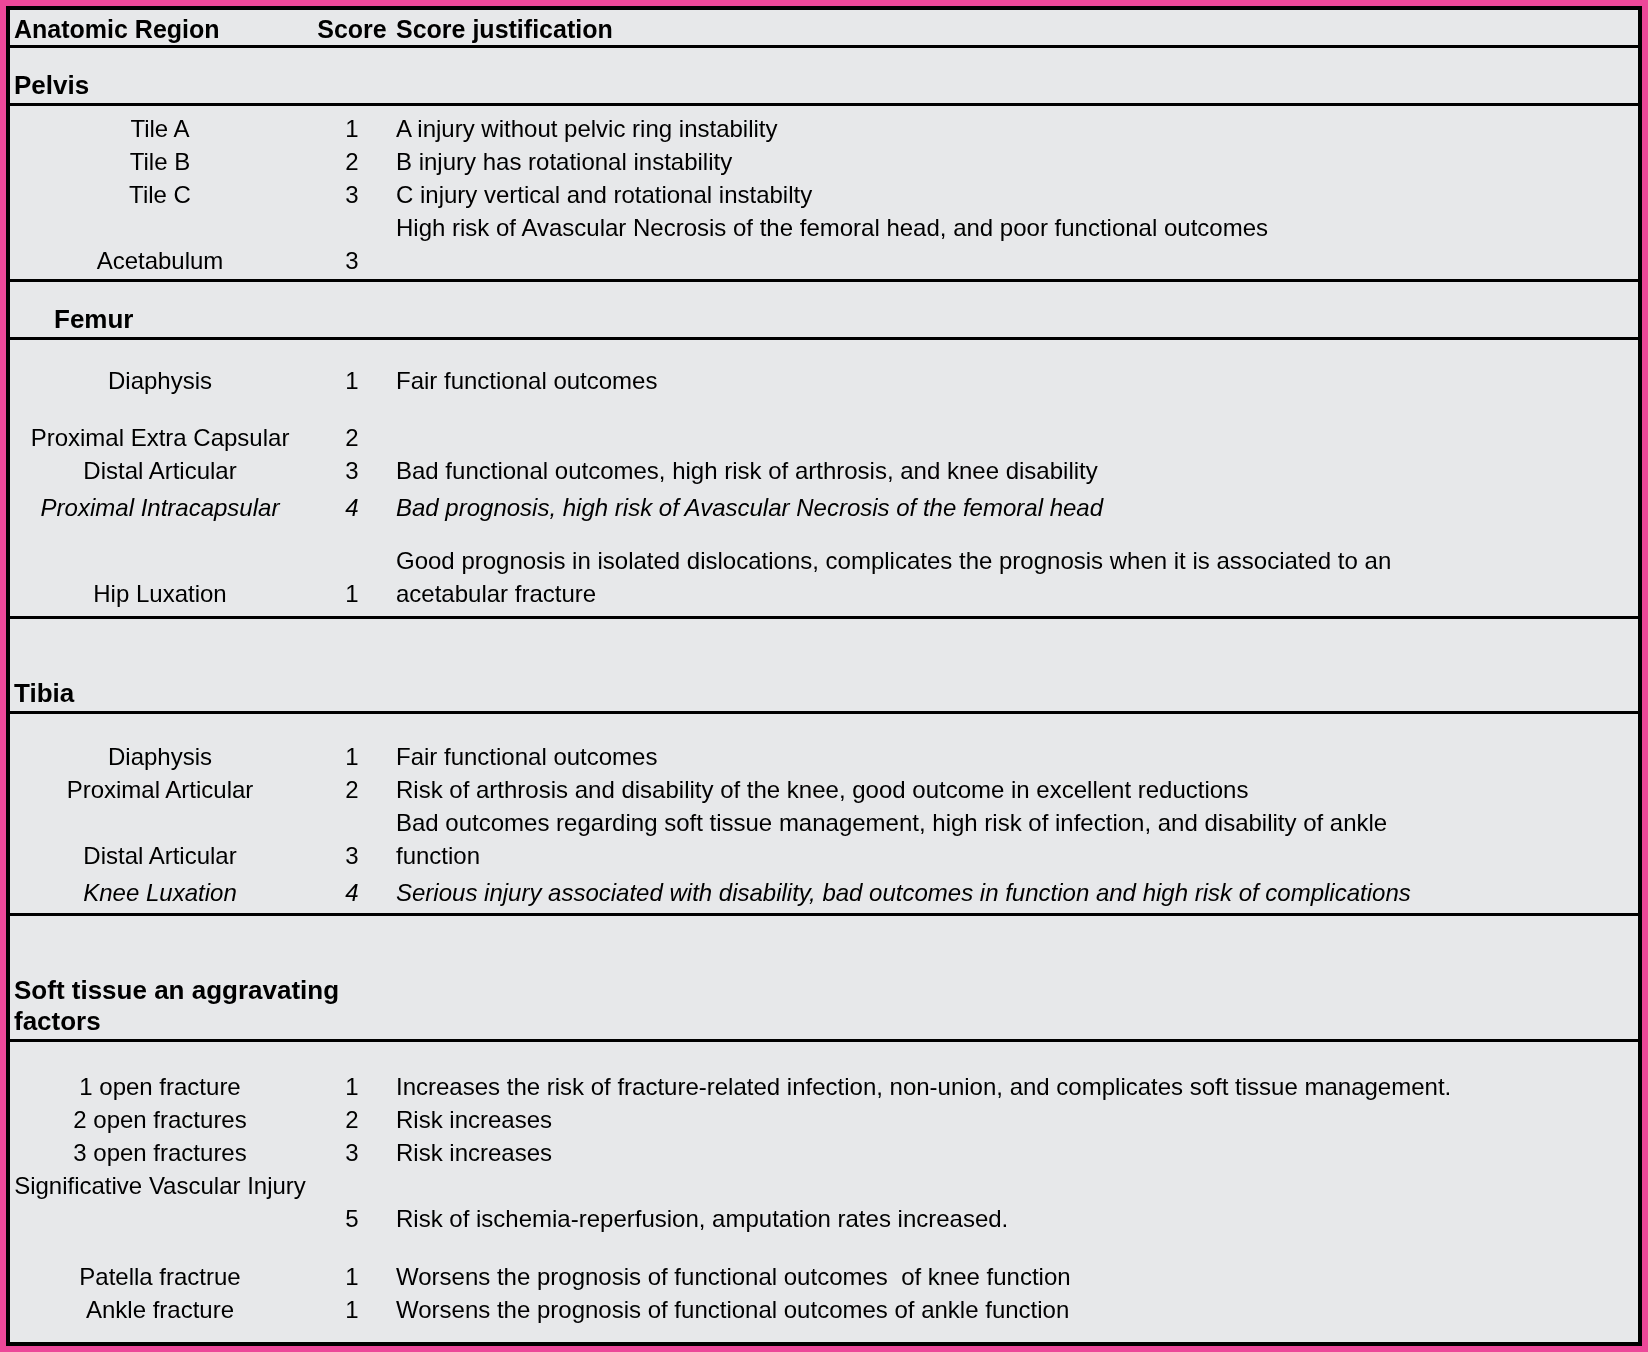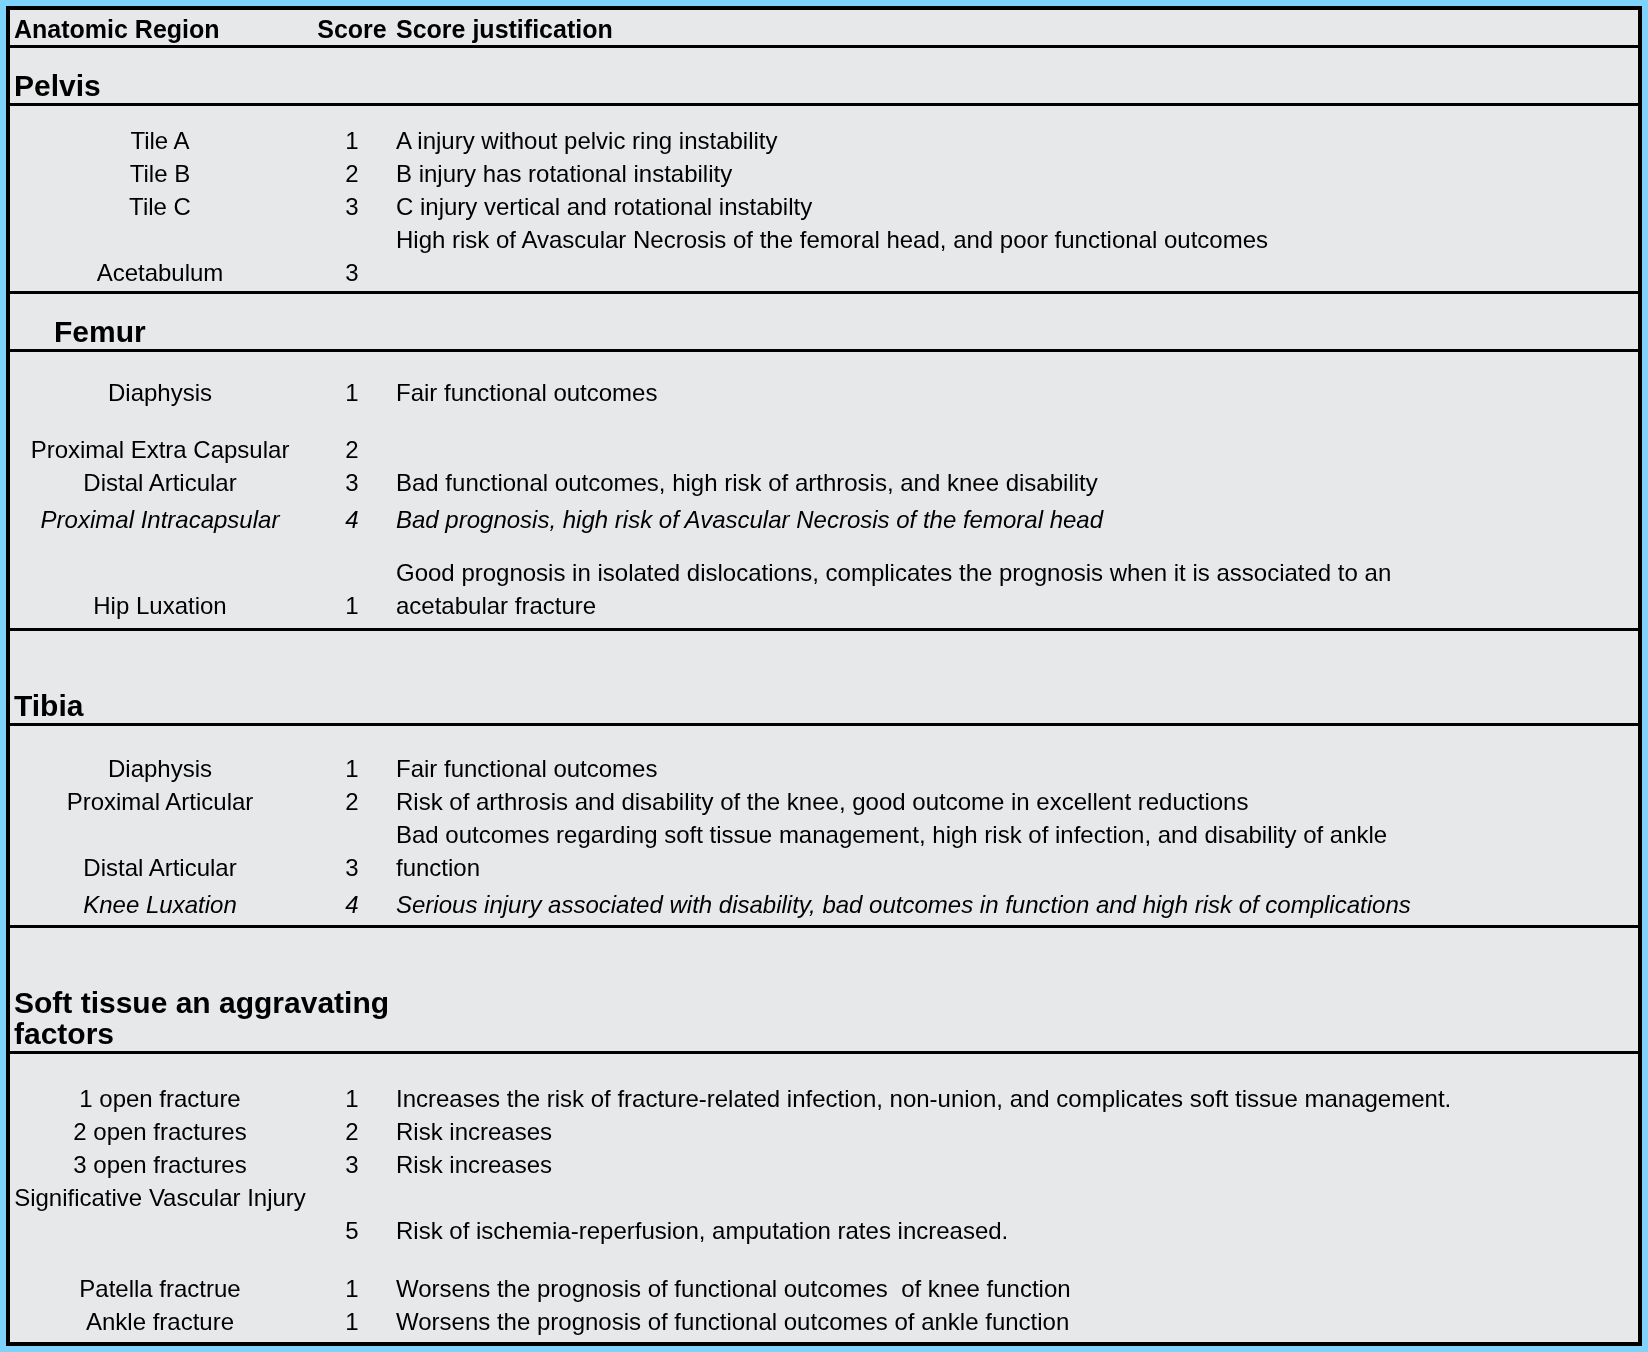--- a/index.html
+++ b/index.html
@@ -6,21 +6,21 @@
   body {
     width: 1648px; height: 1352px;
     background: #ffffff;
     font-family: "Liberation Sans", "DejaVu Sans", sans-serif;
     color: #000000;
   }
   .page {
     width: 1648px; height: 1352px;
     box-sizing: border-box;
     padding: 6px;
-    background: #7dd3fc;
+    background: #ec4899;
   }
   .sheet {
     width: 100%; height: 100%;
     box-sizing: border-box;
     border: 4px solid #000000;
     background: #e7e8ea;
     font-size: 24px;
     overflow: hidden;
   }
 
@@ -40,33 +40,33 @@
   .hdr .h-score  { text-align: center; }
   .hdr .h-just   { padding-left: 2px; }
 
   
   .sec-title {
     display: flex;
     align-items: flex-end;
     border-bottom: 3px solid #000000;
     box-sizing: border-box;
     font-weight: bold;
-    font-size: 30px;
+    font-size: 26px;
     line-height: 31px;
     padding: 0 0 2px 4px;
   }
   .t-pelvis { height: 58px; }
   .t-femur  { height: 58px; padding-left: 44px; }
   .t-tibia  { height: 54px; margin-top: 41px; }
   .t-soft   { height: 126px; }
   .t-soft .sec-label { max-width: 380px; }
 
   
   .block { box-sizing: border-box; border-bottom: 3px solid #000000; }
-  .b-pelvis { padding: 18px 0 2px; }
+  .b-pelvis { padding: 6px 0 2px; }
   .b-femur  { padding: 24px 0 6px; }
   .b-tibia  { padding: 26px 0 4px; }
   .b-soft   { padding: 28px 0 4px; border-bottom: none; }
 
   
   .row {
     display: grid;
     grid-template-columns: 300px 84px 1fr;
     line-height: 33px;
   }

